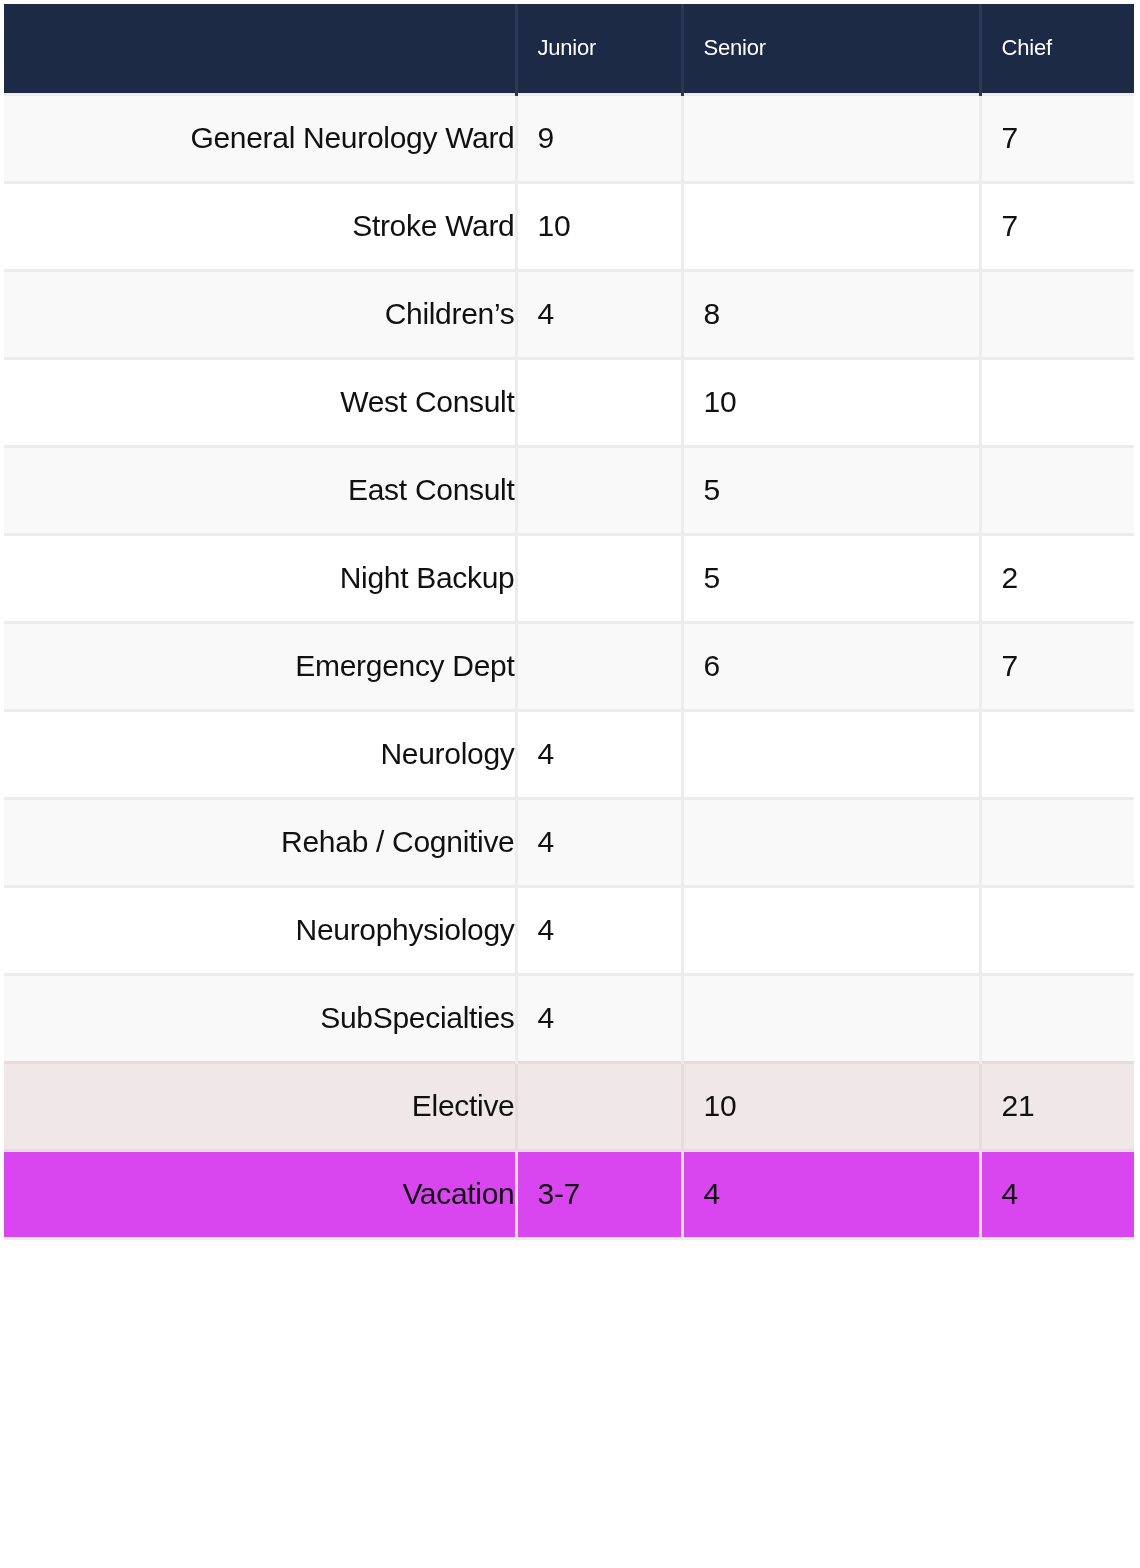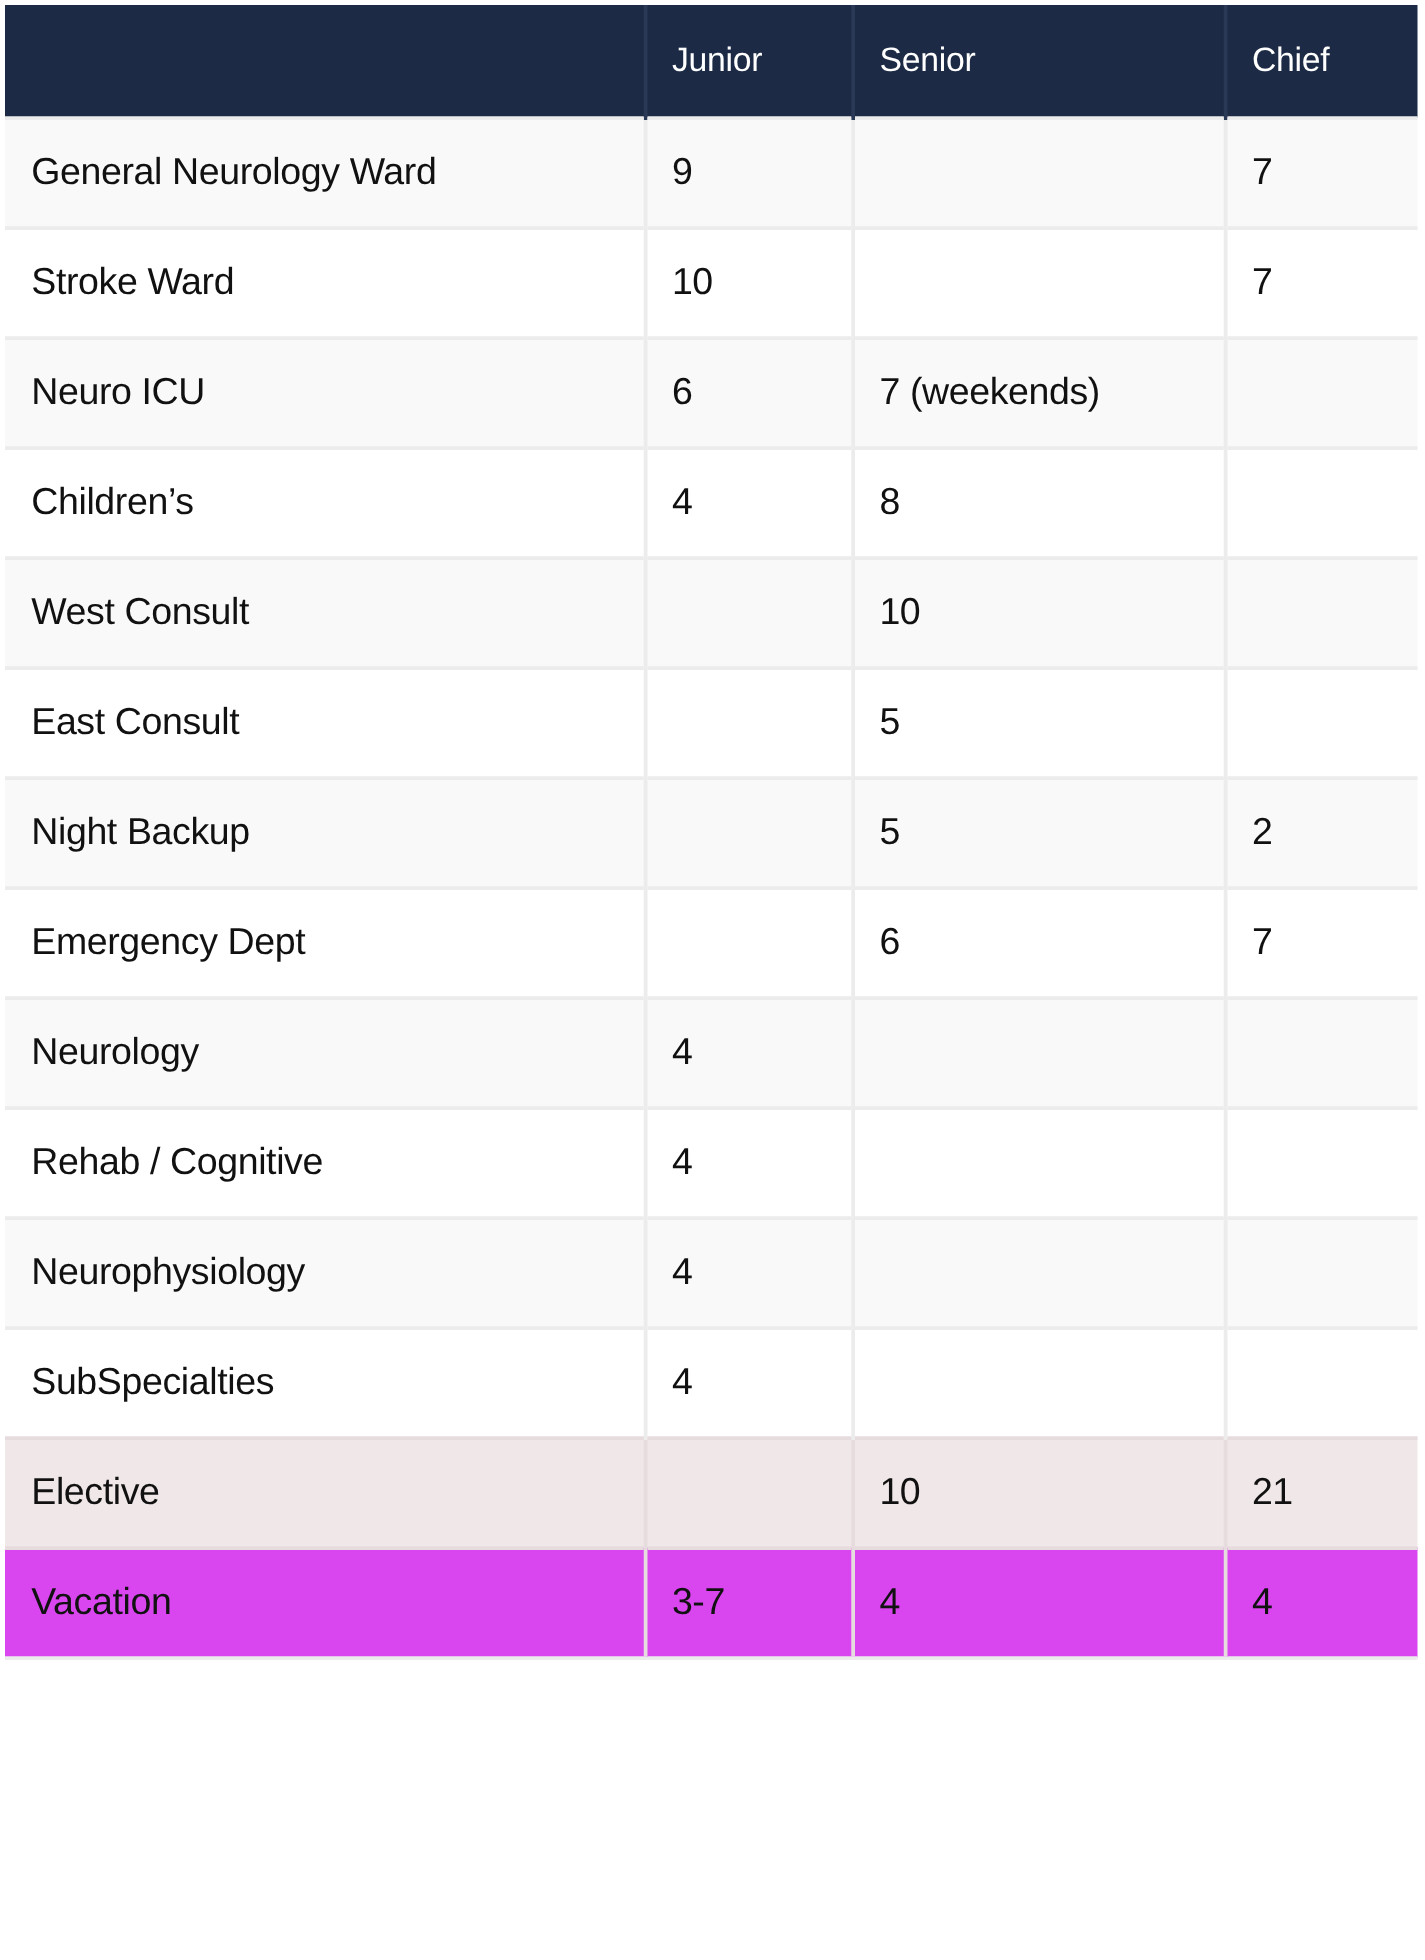--- a/index.html
+++ b/index.html
@@ -25,42 +25,42 @@
       table-layout: fixed;
     }
     col.c0 { width: 512px; }
     col.c1 { width: 166px; }
     col.c2 { width: 298px; }
     col.c3 { width: 154px; }
     thead th {
       background: #1c2a45;
       color: #ffffff;
       font-weight: normal;
-      font-size: 27px;
+      font-size: 22px;
       text-align: left;
       height: 90px;
       padding: 0 0 0 20px;
       border-left: 3px solid #2a3956;
       box-sizing: border-box;
       letter-spacing: -0.2px;
     }
     thead th:first-child { border-left: none; }
     tbody td {
       font-size: 30px;
       color: #111111;
       height: 88px;
       padding: 0 0 0 20px;
       border-top: 3px solid #ececec;
       border-left: 3px solid #ececec;
       box-sizing: border-box;
       vertical-align: middle;
       letter-spacing: -0.3px;
       white-space: nowrap;
     }
-    tbody td:first-child { border-left: none; padding-left: 21px; }
+    tbody td:first-child { border-left: none; padding-left: 21px; text-align: right; }
     tbody tr:nth-child(odd) td { background: #f9f9f9; }
     tbody tr:nth-child(even) td { background: #ffffff; }
     tbody tr.hl-elective td { background: #f0e7e8; border-top-color: #e6dcdd; border-left-color: #e6dcdd; margin-top: 42px; }
     tbody tr.hl-vacation td { background: #d946ef; border-top-color: #e6dcdd; border-left-color: #e6dcdd; }
     tbody tr:last-child td { border-bottom: 3px solid #ececec; }
   </style>
 </head>
 <body>
 
 <div class="table-wrap">
@@ -84,26 +84,20 @@
         <td>General Neurology Ward</td>
         <td>9</td>
         <td></td>
         <td>7</td>
       </tr>
       <tr>
         <td>Stroke Ward</td>
         <td>10</td>
         <td></td>
         <td>7</td>
-      </tr>
-      <tr>
-        <td>Neuro ICU</td>
-        <td>6</td>
-        <td>7 (weekends)</td>
-        <td></td>
       </tr>
       <tr>
         <td>Children’s</td>
         <td>4</td>
         <td>8</td>
         <td></td>
       </tr>
       <tr>
         <td>West Consult</td>
         <td></td>

